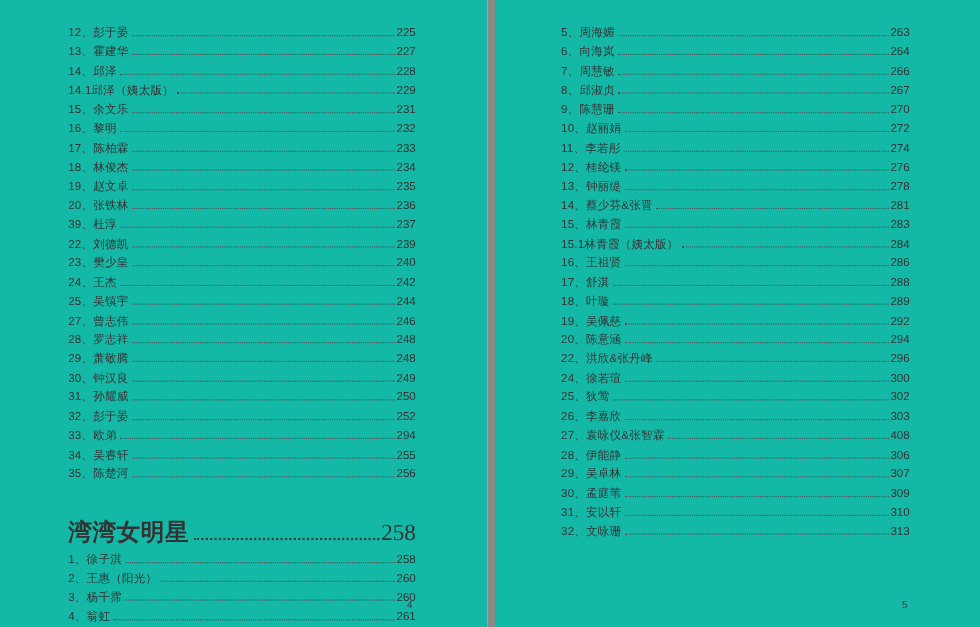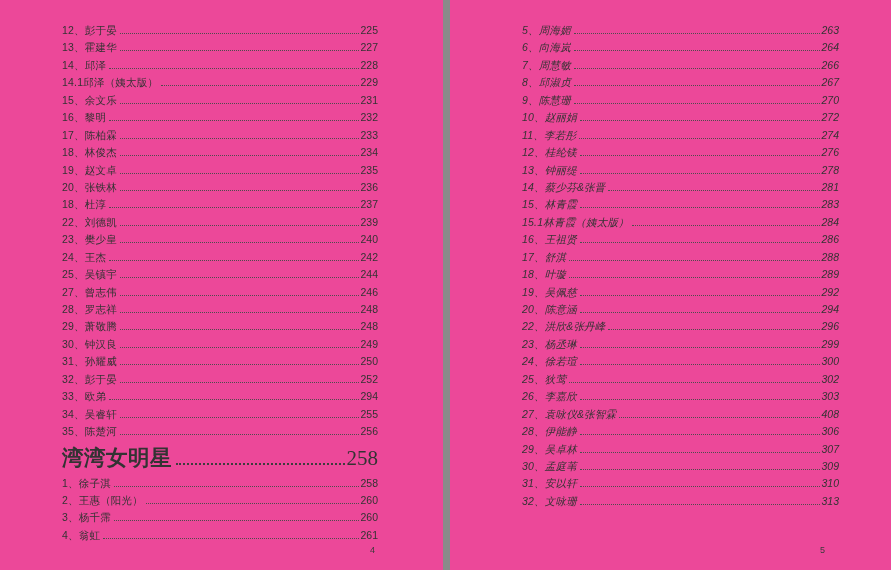--- a/index.html
+++ b/index.html
@@ -11,49 +11,50 @@
     position: relative;
     overflow: hidden;
   }
   .canvas { position: absolute; inset: 0; }
   .divider {
     position: absolute;
     left: 443px; top: 0;
     width: 7px; height: 570px;
     background: #8a8a8a;
   }
-  .page { position: absolute; top: 0; height: 570px; background: #ec4899; }
+  .page { position: absolute; top: 0; height: 570px; background: #14b8a6; }
   .page-left  { left: 0;   width: 443px; }
   .page-right { left: 450px; width: 441px; }
   .toc {
     position: absolute;
     top: 22px;
   }
   .page-left  .toc { left: 62px; width: 316px; }
-  .page-right .toc { left: 72px; width: 317px; font-style: italic; }
+  .page-right .toc { left: 60px; width: 317px; }
   .toc-row {
     display: flex;
     align-items: baseline;
     height: 17.45px;
     font-size: 10.5px;
     line-height: 17.45px;
     white-space: nowrap;
   }
   .toc-row .label { flex: none; letter-spacing: 0.2px; }
   .toc-row .dots {
     flex: 1 1 auto;
     border-bottom: 1px dotted #4d4d4d;
     margin: 0 1px 3px 3px;
     min-width: 8px;
   }
   .toc-row .pnum { flex: none; }
   .toc-heading {
     height: 34px;
     line-height: 34px;
     font-size: 21.5px;
+    margin-top: 26px;
   }
   .toc-heading .label {
     font-weight: bold;
     letter-spacing: 0.5px;
   }
   .toc-heading .dots {
     border-bottom: 2px dotted #3d3d3d;
     margin: 0 2px 7px 4px;
   }
   .toc-heading .pnum {
@@ -120,21 +121,21 @@
           <span class="label">19、赵文卓</span>
           <span class="dots"></span>
           <span class="pnum">235</span>
         </div>
         <div class="toc-row">
           <span class="label">20、张铁林</span>
           <span class="dots"></span>
           <span class="pnum">236</span>
         </div>
         <div class="toc-row">
-          <span class="label">18、杜淳</span>
+          <span class="label">39、杜淳</span>
           <span class="dots"></span>
           <span class="pnum">237</span>
         </div>
         <div class="toc-row">
           <span class="label">22、刘德凯</span>
           <span class="dots"></span>
           <span class="pnum">239</span>
         </div>
         <div class="toc-row">
           <span class="label">23、樊少皇</span>
@@ -313,25 +314,20 @@
           <span class="label">20、陈意涵</span>
           <span class="dots"></span>
           <span class="pnum">294</span>
         </div>
         <div class="toc-row">
           <span class="label">22、洪欣&amp;张丹峰</span>
           <span class="dots"></span>
           <span class="pnum">296</span>
         </div>
         <div class="toc-row">
-          <span class="label">23、杨丞琳</span>
-          <span class="dots"></span>
-          <span class="pnum">299</span>
-        </div>
-        <div class="toc-row">
           <span class="label">24、徐若瑄</span>
           <span class="dots"></span>
           <span class="pnum">300</span>
         </div>
         <div class="toc-row">
           <span class="label">25、狄莺</span>
           <span class="dots"></span>
           <span class="pnum">302</span>
         </div>
         <div class="toc-row">

